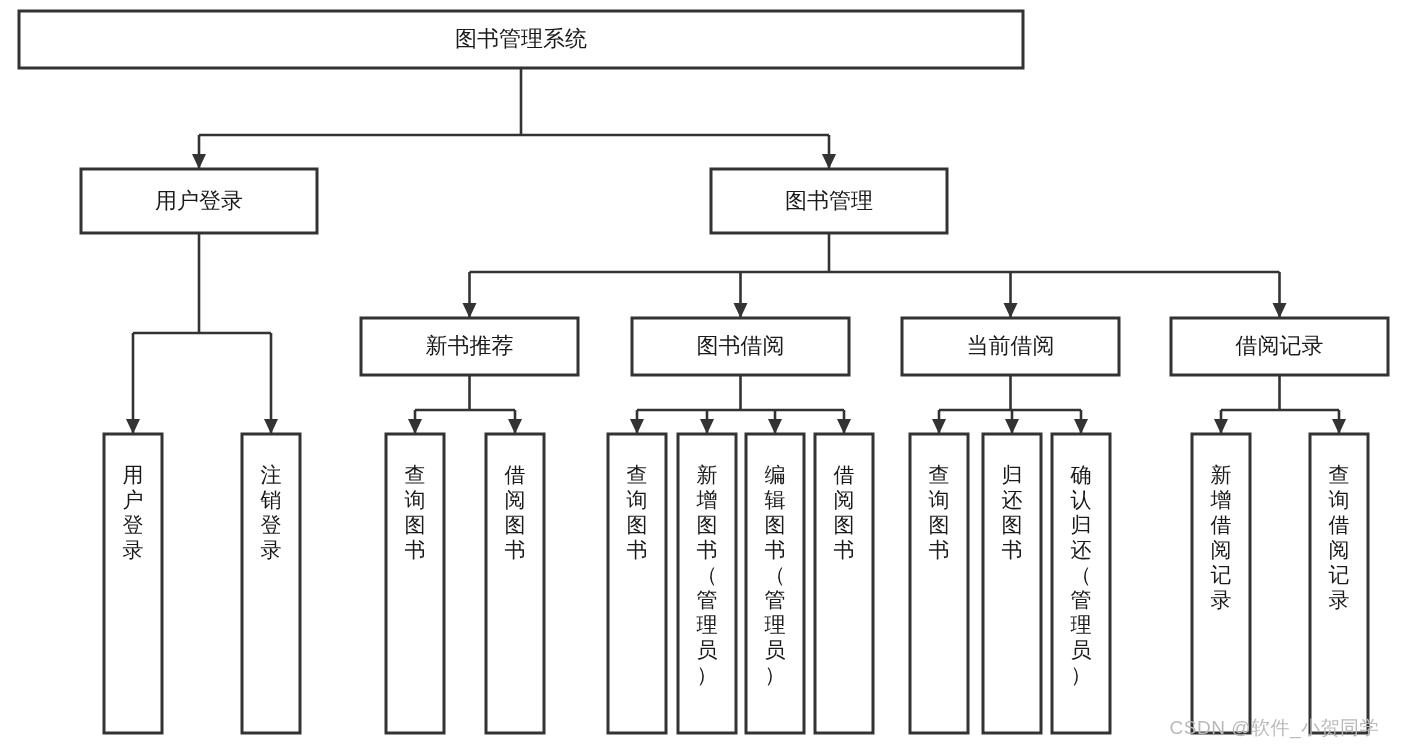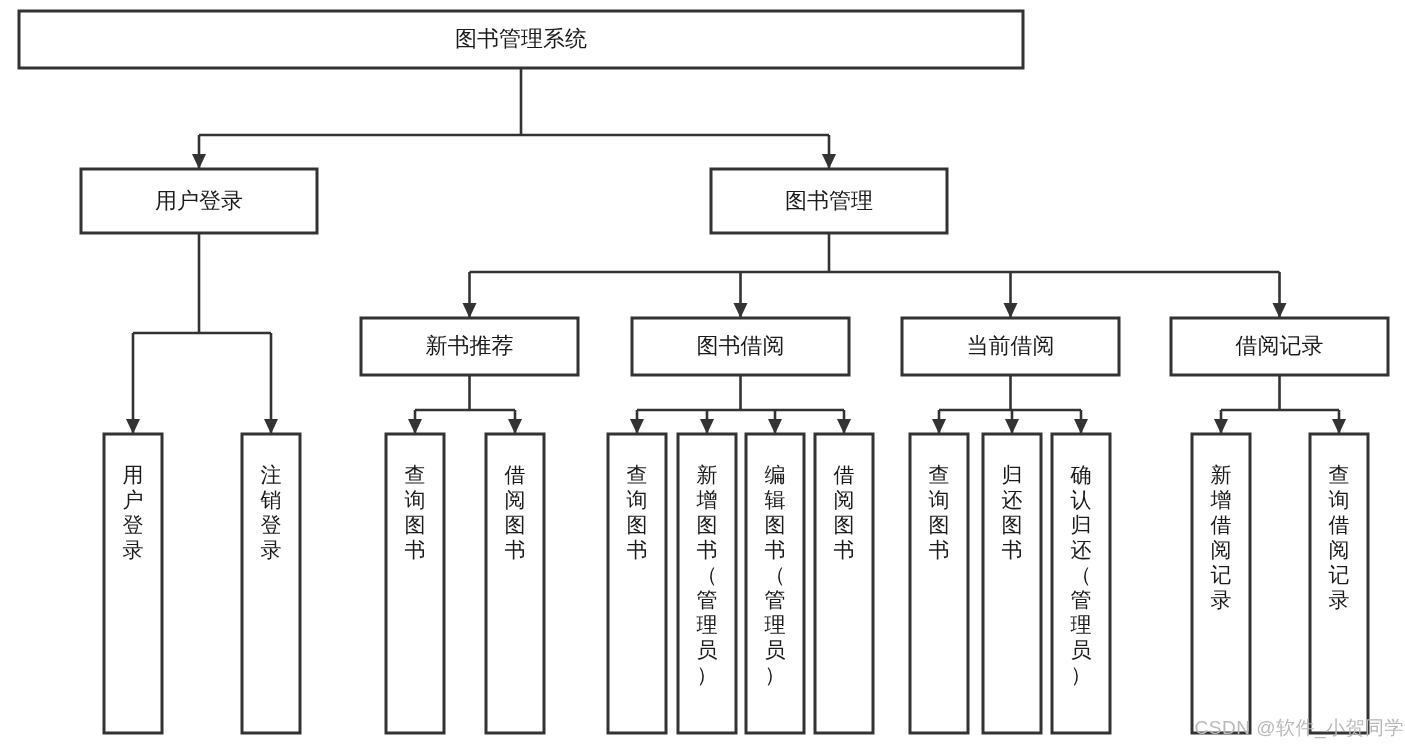--- a/index.html
+++ b/index.html
@@ -45,21 +45,21 @@
     stroke: #333333;
     stroke-width: 2.6;
     fill: none;
   }
   .arrow-head {
     fill: #333333;
     stroke: none;
   }
   .watermark {
     position: absolute;
-    right: 1px;
+    right: 26px;
     bottom: 6px;
     font-family: "Liberation Sans", "DejaVu Sans", sans-serif;
     font-size: 19px;
     color: #b9b9b9;
     white-space: nowrap;
     letter-spacing: 0.5px;
   }
 </style>
 </head>
 <body>

